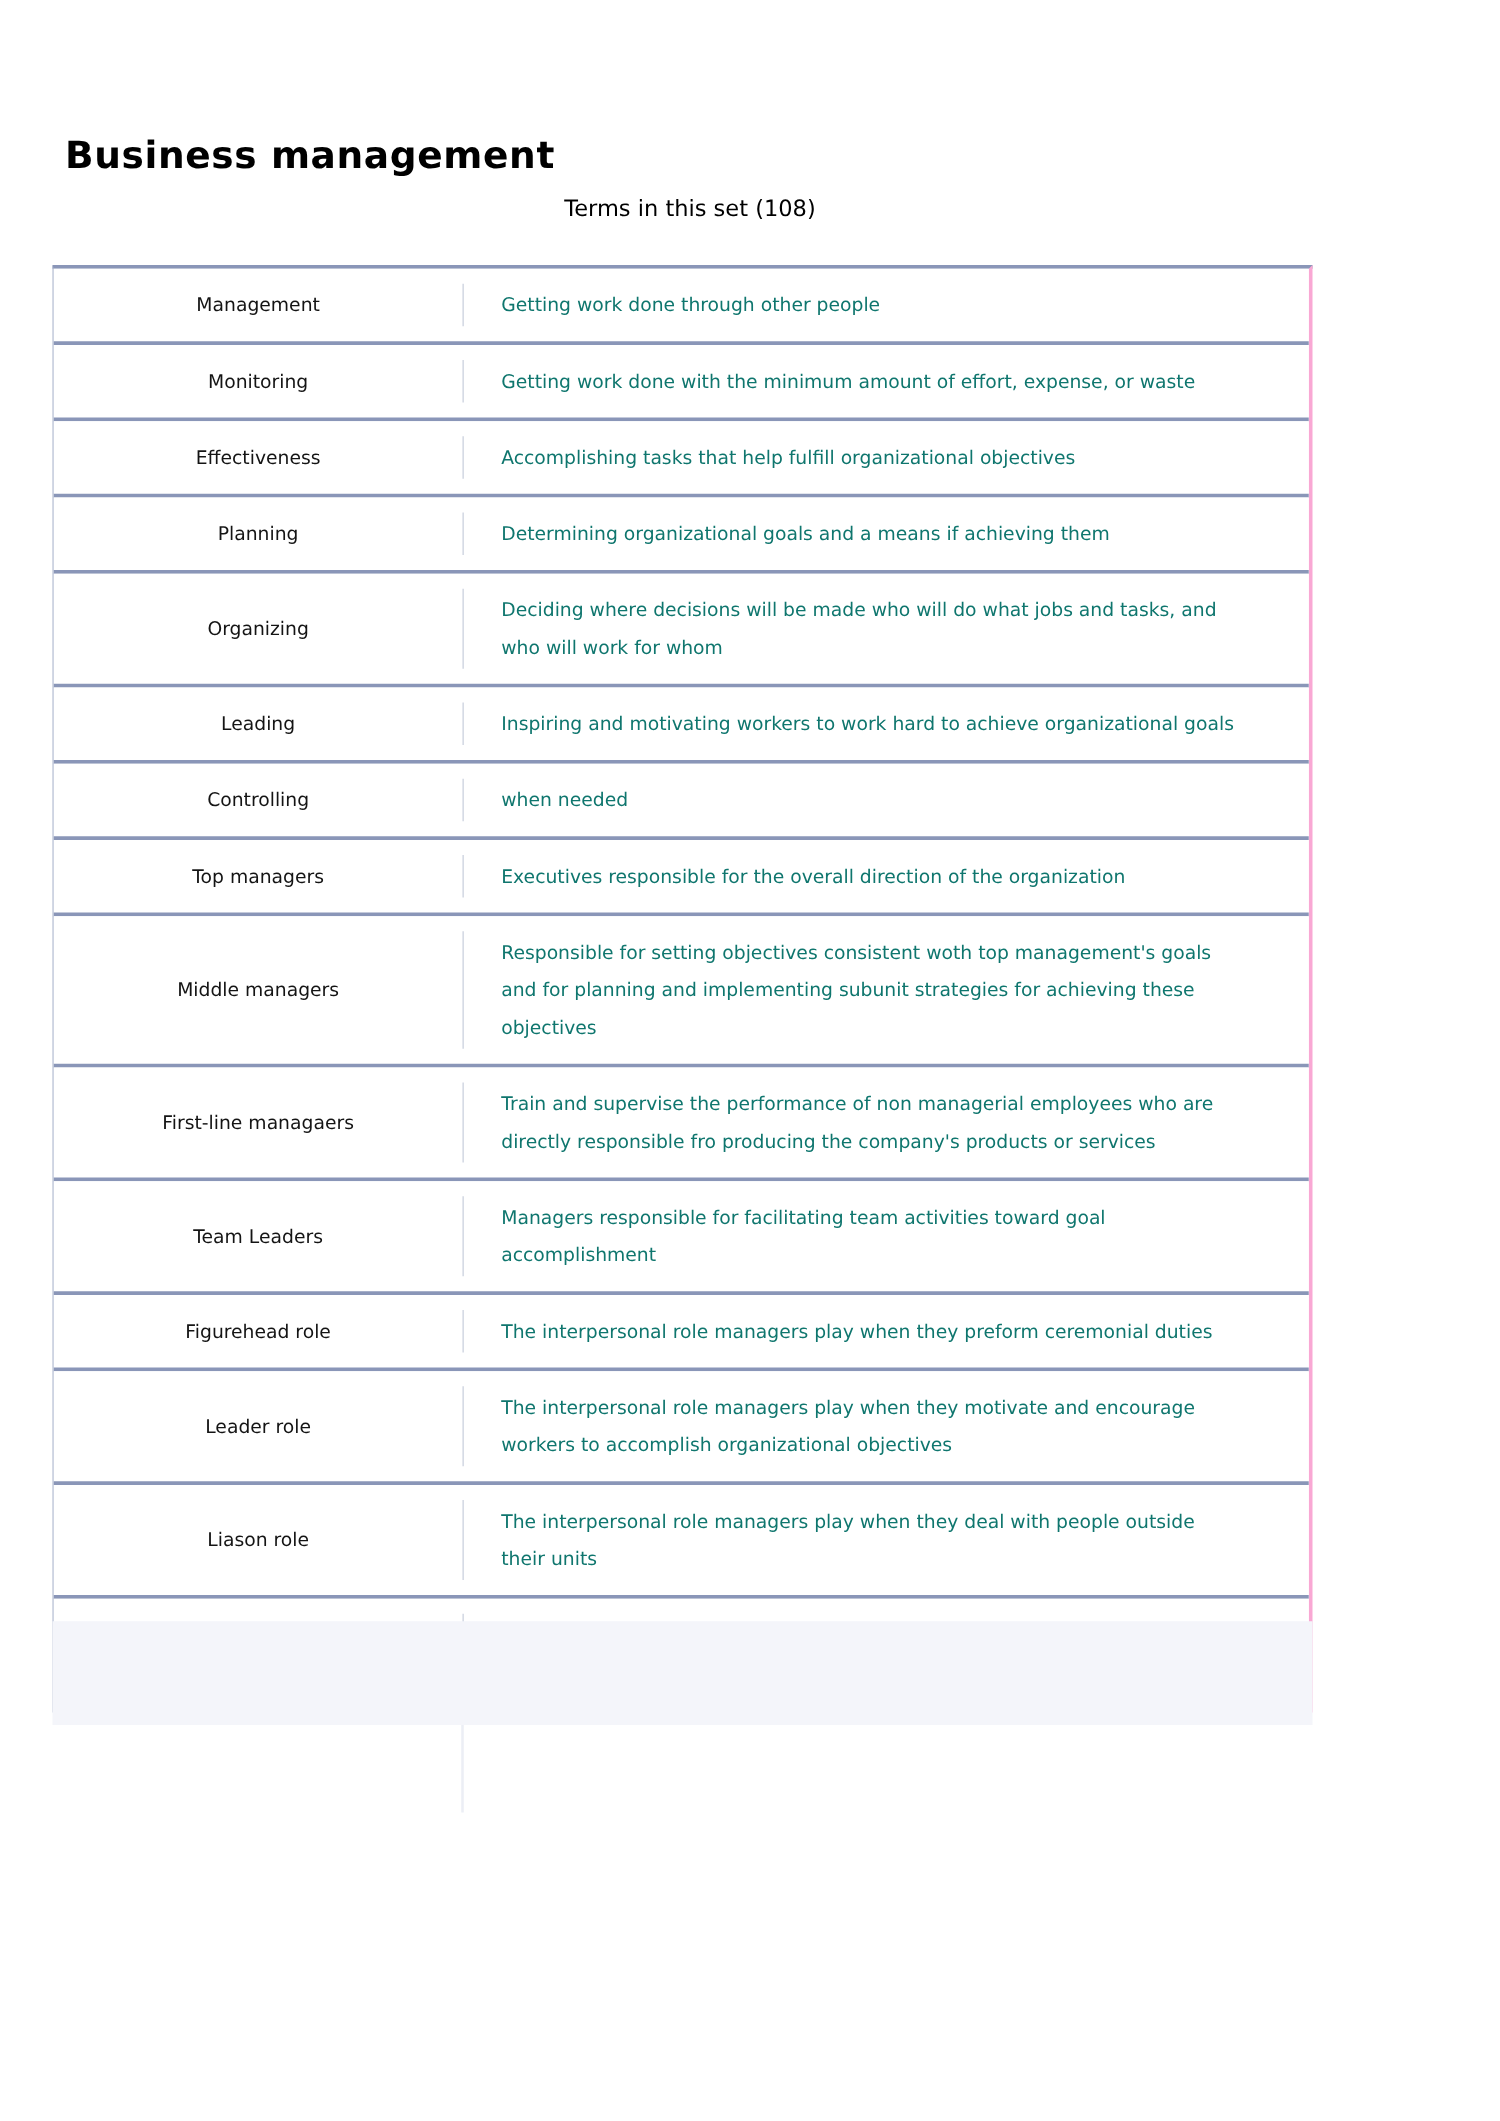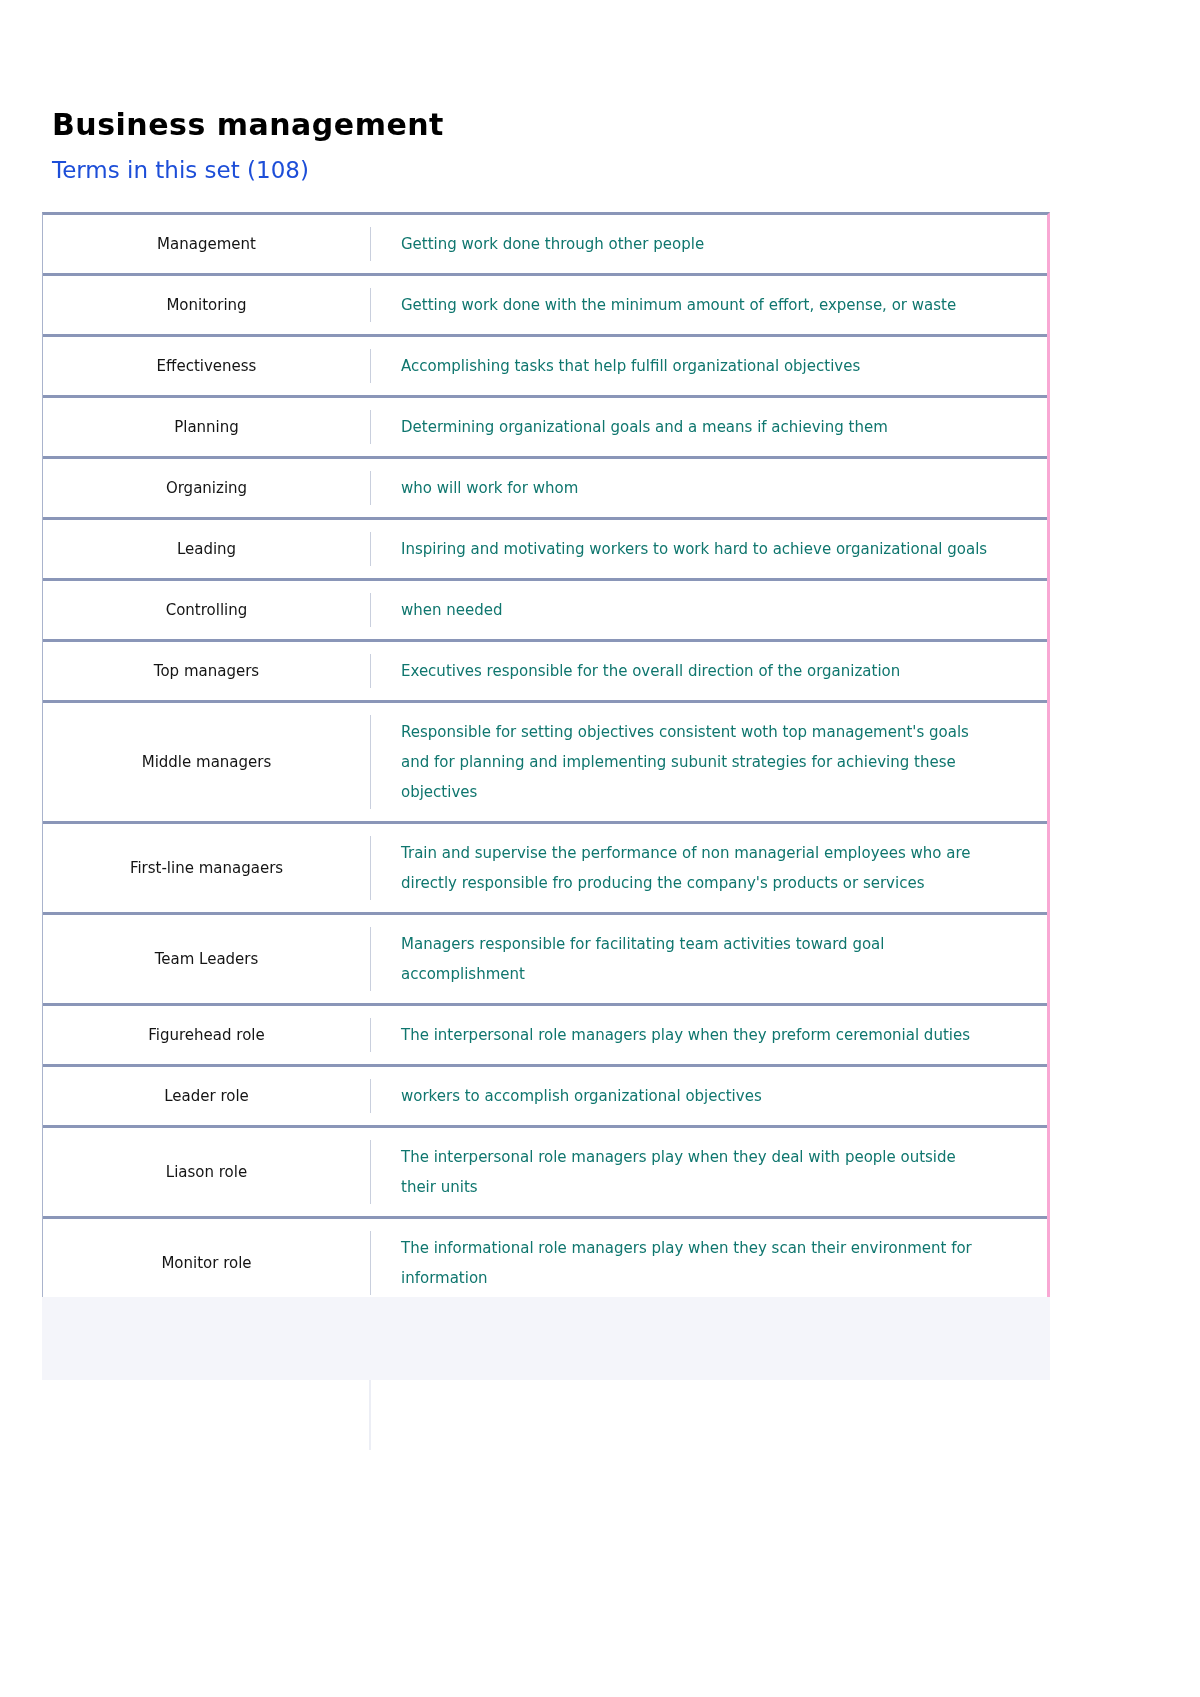--- a/index.html
+++ b/index.html
@@ -30,25 +30,26 @@
     font-family: "DejaVu Sans", sans-serif;
     font-size: 30px;
     font-weight: bold;
     letter-spacing: 0.5px;
     color: #000000;
     margin: 0 0 16px 0;
     line-height: 1.1;
   }
   .set-count {
     font-family: "DejaVu Sans", sans-serif;
-    font-size: 23px;
+    font-size: 18px;
     font-weight: normal;
-    color: #1d4ed8;
+    color: #000000;
     margin: 0;
     line-height: 1.2;
+    text-align: center;
   }
   .terms-table {
     position: absolute;
     left: 42px;
     top: 212px;
     width: 1008px;
     border-top: 3px solid #8a96b8;
     border-left: 1px solid #a9b3cc;
     border-right: 3px solid #f9a8d4;
     box-sizing: border-box;
@@ -166,20 +167,21 @@
           </div>
         </div>
       </div>
       <div class="term-row">
         <div class="term-cell">
           <span>Organizing</span>
         </div>
         <div class="divider-cell"></div>
         <div class="def-cell">
           <div>
+            <span>Deciding where decisions will be made who will do what jobs and tasks, and</span>
             <span>who will work for whom</span>
           </div>
         </div>
       </div>
       <div class="term-row">
         <div class="term-cell">
           <span>Leading</span>
         </div>
         <div class="divider-cell"></div>
         <div class="def-cell">
@@ -258,20 +260,21 @@
           </div>
         </div>
       </div>
       <div class="term-row">
         <div class="term-cell">
           <span>Leader role</span>
         </div>
         <div class="divider-cell"></div>
         <div class="def-cell">
           <div>
+            <span>The interpersonal role managers play when they motivate and encourage</span>
             <span>workers to accomplish organizational objectives</span>
           </div>
         </div>
       </div>
       <div class="term-row">
         <div class="term-cell">
           <span>Liason role</span>
         </div>
         <div class="divider-cell"></div>
         <div class="def-cell">

